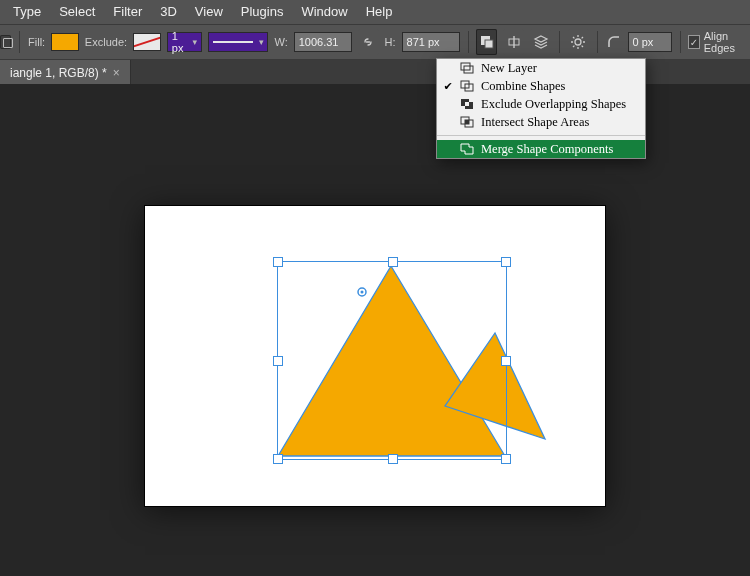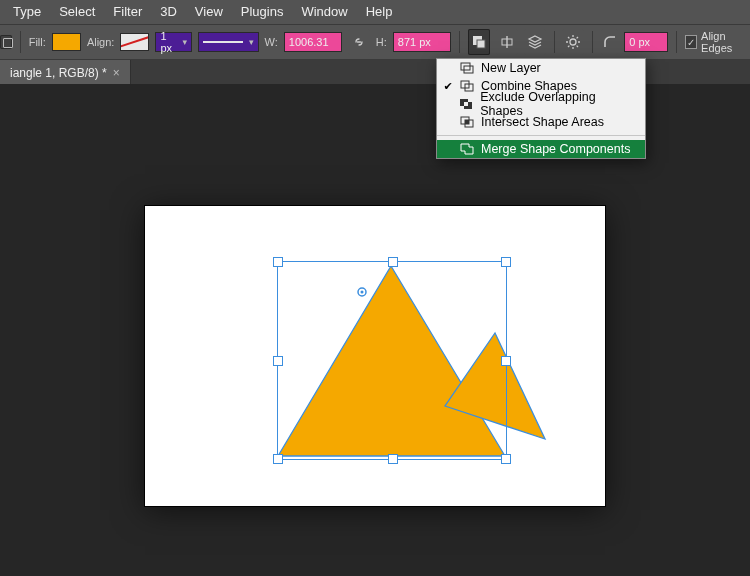--- a/index.html
+++ b/index.html
@@ -71,21 +71,21 @@
     position:absolute;left:-4px;top:6px;width:40px;height:2px;background:#d32020;transform:rotate(-18deg);
   }
   .sep {
     width:1px;height:22px;background:#3a3a3a;margin:0 2px;
   }
   .dd {
     display:flex;align-items:center;background:#4c1d95;border:1px solid #2a2a2a;height:18px;padding:0 4px;color:#eee;
   }
   .dd .caret{margin-left:6px;font-size:9px;color:#bbb;}
   .num {
-    background:#ec4899;border:1px solid #2a2a2a;height:18px;padding:0 4px;color:#eee;min-width:48px;display:flex;align-items:center;
+    background:#737373;border:1px solid #2a2a2a;height:18px;padding:0 4px;color:#eee;min-width:48px;display:flex;align-items:center;
   }
   .iconbtn{
     width:26px;height:26px;display:flex;align-items:center;justify-content:center;background:#535353;border-radius:2px;
   }
   .iconbtn.active{background:#3a3a3a;box-shadow:inset 0 0 0 1px #222;}
   .iconbtn svg{display:block}
   .align-edges{display:flex;align-items:center;gap:4px;color:#ddd;}
   .align-edges .chk{
     width:12px;height:12px;border:1px solid #999;background:#3a3a3a;display:flex;align-items:center;justify-content:center;font-size:10px;color:#ccc;
   }
@@ -119,21 +119,21 @@
   }
   .handle{
     position:absolute;width:8px;height:8px;background:#fff;border:1px solid #3b8ede;
   }
 
   
   .popup{
     position:absolute;left:436px;top:58px;width:208px;background:#f1f1f1;border:1px solid #8a8a8a;box-shadow:2px 4px 14px rgba(0,0,0,0.5);z-index:10;color:#000;font-size:12.5px;
   }
   .popup .item{
-    display:flex;align-items:center;height:18px;padding:0 8px 0 6px;gap:6px;
+    display:flex;align-items:center;height:18px;padding:0 8px 0 6px;gap:6px;font-family:Liberation Serif, serif;
   }
   .popup .check{width:10px;text-align:center;font-size:11px;color:#000;}
   .popup .mico{width:16px;height:14px;display:flex;align-items:center;justify-content:center;}
   .popup .hr{height:1px;background:#c6c6c6;margin:4px 0;}
   .popup .item.hl{background:#15803d;color:#fff;}
   .popup .item.hl .mico svg *{stroke:#fff;}
 </style>
 </head>
 <body>
 
@@ -148,21 +148,21 @@
   <span>Help</span>
 </div>
 
 <div class="options-bar">
   <div class="tool-chip"></div>
   <div class="sep"></div>
 
   <span class="label">Fill:</span>
   <div class="swatch fill-swatch"></div>
 
-  <span class="label">Align:</span>
+  <span class="label">Exclude:</span>
   <div class="swatch stroke-swatch"></div>
 
   <div class="dd">
     <span>1 px</span>
     <span class="caret">▾</span>
   </div>
 
   <div class="dd" style="width:52px;justify-content:center;">
     <svg width="40" height="8">
         <line x1="0" y1="4" x2="40" y2="4" stroke="#e6e6e6" stroke-width="2"></line>

